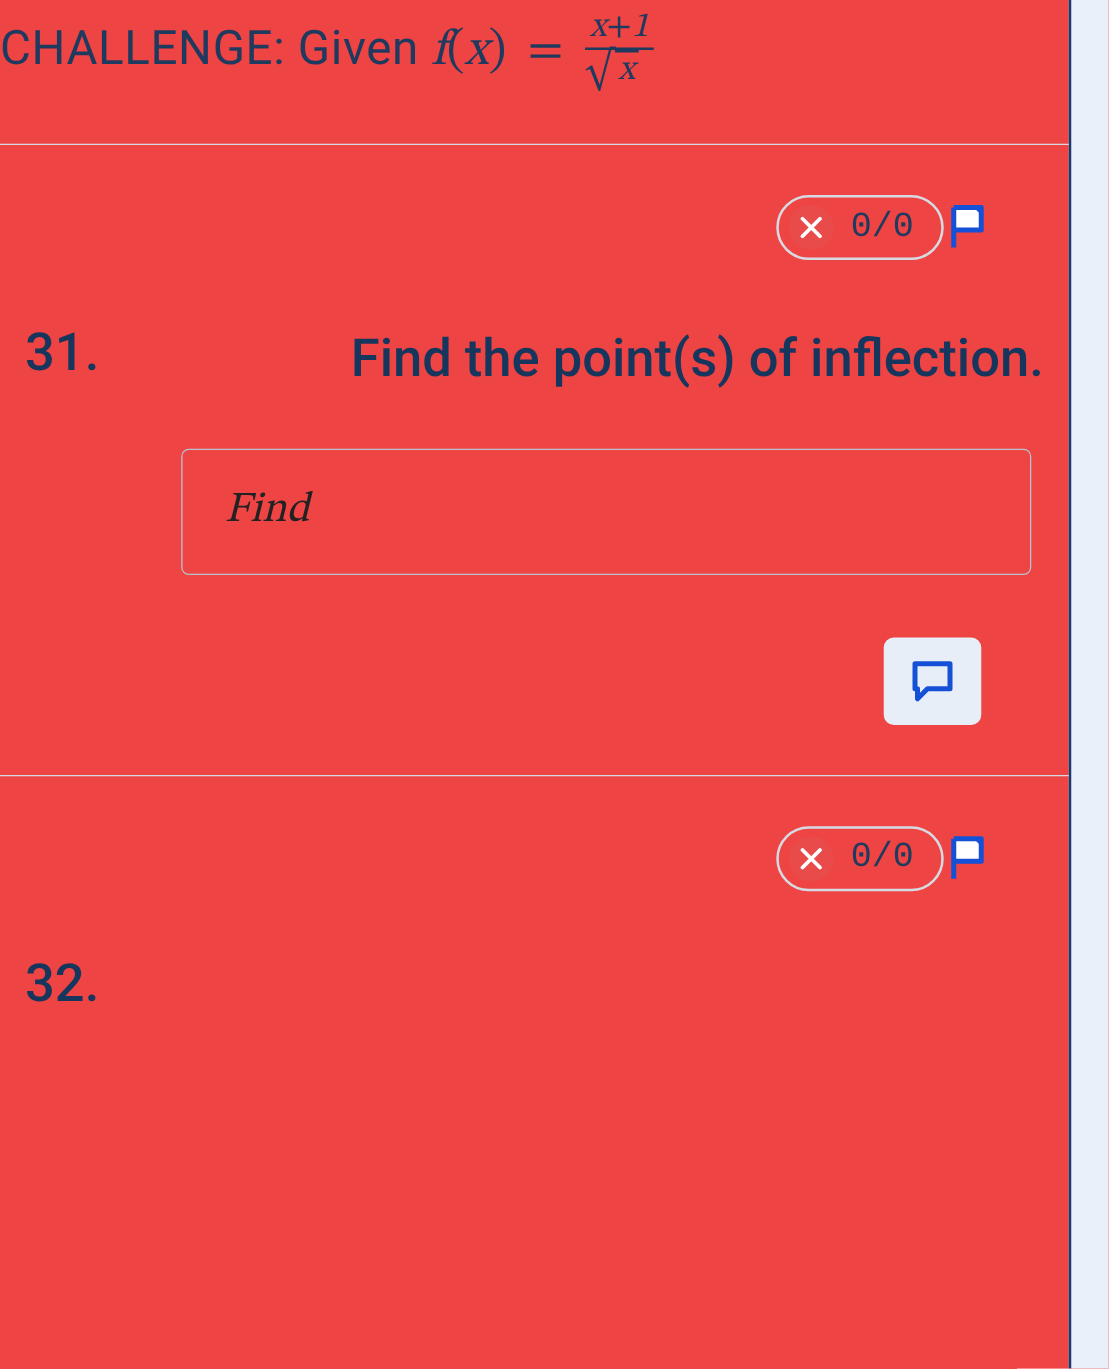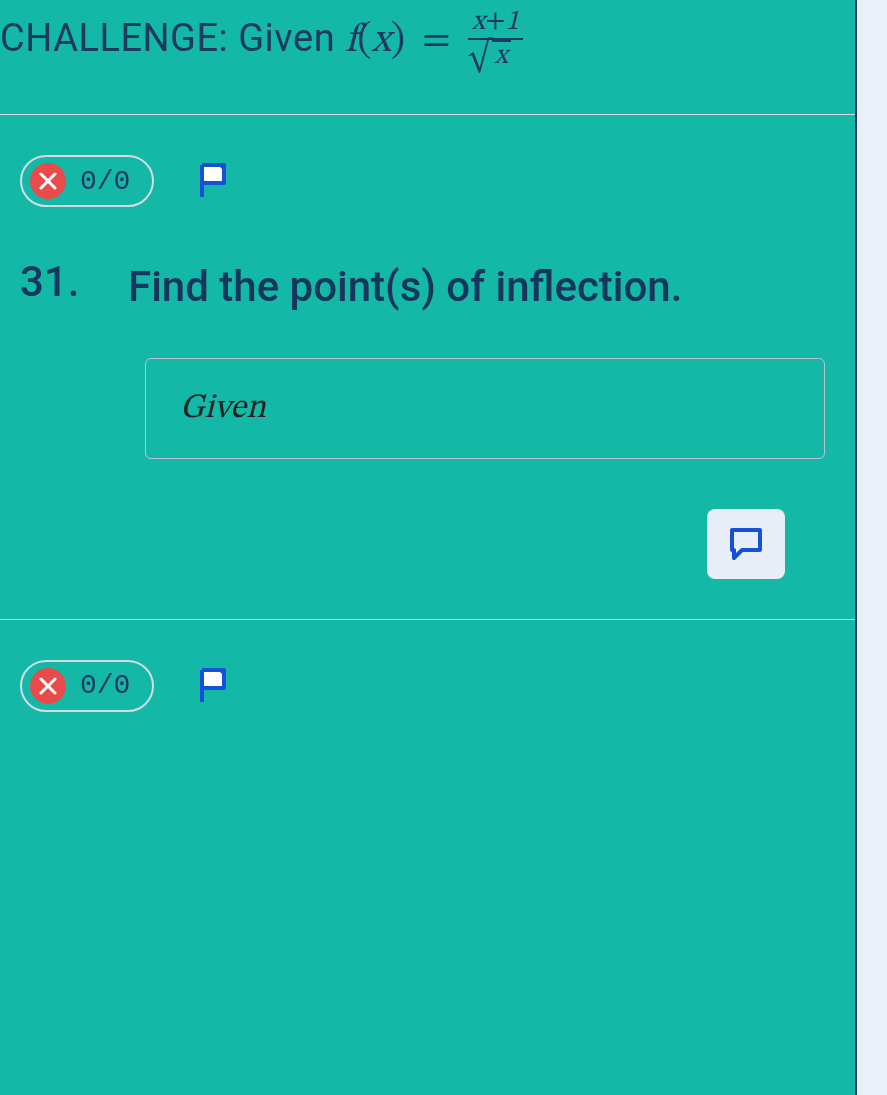--- a/index.html
+++ b/index.html
@@ -6,21 +6,21 @@
   html, body {
     margin: 0;
     padding: 0;
     font-family: -apple-system, BlinkMacSystemFont, "Segoe UI", Roboto, "Helvetica Neue", Arial, sans-serif;
     background: #fff;
   }
   .page {
     width: 887px;
     height: 1095px;
     position: relative;
-    background: #14b8a6;
+    background: #ef4444;
     overflow: hidden;
   }
   .right-rail {
     position: absolute;
     right: 0;
     top: 0;
     width: 32px;
     height: 100%;
     background: #eaf0fa;
     border-left: 2px solid #193a6f;
@@ -96,22 +96,22 @@
   .divider {
     border: none;
     border-top: 1px solid #d6dbe3;
     margin: 0;
   }
   .question-block {
     padding: 30px 20px 40px 20px;
   }
   .score-row {
     display: flex;
-    align-items: center;
-    gap: 40px;
+    justify-content: flex-end;
+    align-items: center;
     padding: 10px 40px 50px 0;
   }
   .score-pill {
     display: inline-flex;
     align-items: center;
     gap: 14px;
     border: 2px solid #d6dbe3;
     border-radius: 999px;
     padding: 6px 22px 6px 8px;
   }
@@ -129,20 +129,21 @@
     font-family: "Consolas", "Menlo", "Courier New", monospace;
     font-size: 28px;
     color: #1f3a5f;
     font-weight: 400;
   }
   .flag-icon svg { display: block; }
   .q-row {
     display: flex;
     align-items: flex-start;
     gap: 18px;
+    justify-content: space-between;
   }
   .q-number {
     font-size: 42px;
     color: #17365d;
     font-weight: 500;
     min-width: 90px;
   }
   .q-text {
     font-size: 42px;
     color: #17365d;
@@ -217,21 +218,21 @@
             <path d="M24 4 L30 4 L30 10 Z" fill="#1551d6"></path>
           </svg>
         </span>
       </div>
 
       <div class="q-row">
         <div class="q-number">31.</div>
         <div class="q-text">Find the point(s) of inflection.</div>
       </div>
 
-      <div class="answer-box">Given</div>
+      <div class="answer-box">Find</div>
 
       <div class="comment-row">
         <span class="comment-button">
           <svg width="40" height="40" viewBox="0 0 40 40">
             <path d="M6 6 H34 V26 H16 L8 34 V26 H6 Z" fill="none" stroke="#1551d6" stroke-width="4" stroke-linejoin="round"></path>
           </svg>
         </span>
       </div>
     </div>
 
@@ -249,17 +250,18 @@
         </span>
         <span class="flag-icon">
           <svg width="40" height="40" viewBox="0 0 40 40">
             <path d="M8 4 L8 36 M8 4 L30 4 L30 22 L8 22" fill="#fff" stroke="#1551d6" stroke-width="4" stroke-linejoin="round"></path>
             <path d="M24 4 L30 4 L30 10 Z" fill="#1551d6"></path>
           </svg>
         </span>
       </div>
 
       <div class="q-row">
+        <div class="q-number">32.</div>
       </div>
     </div>
 
   </div>
 </div>
 
 </body></html>

